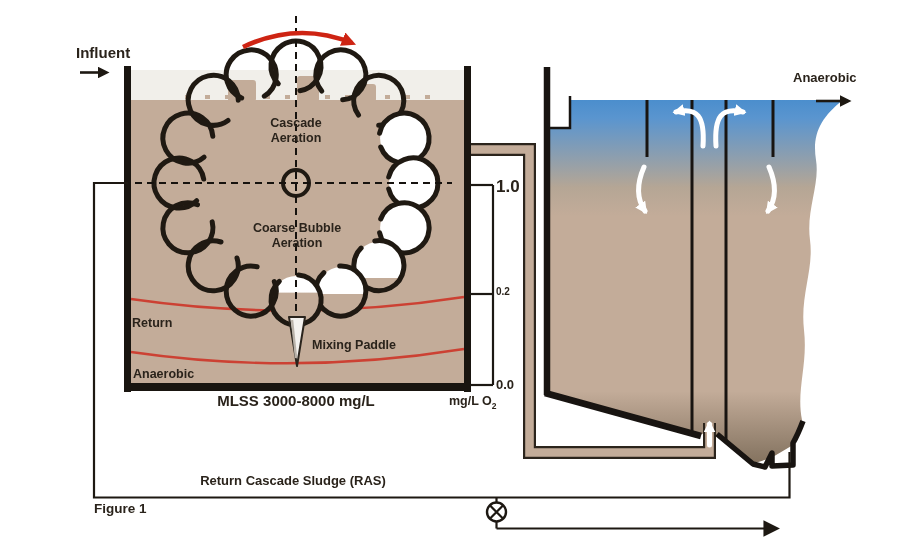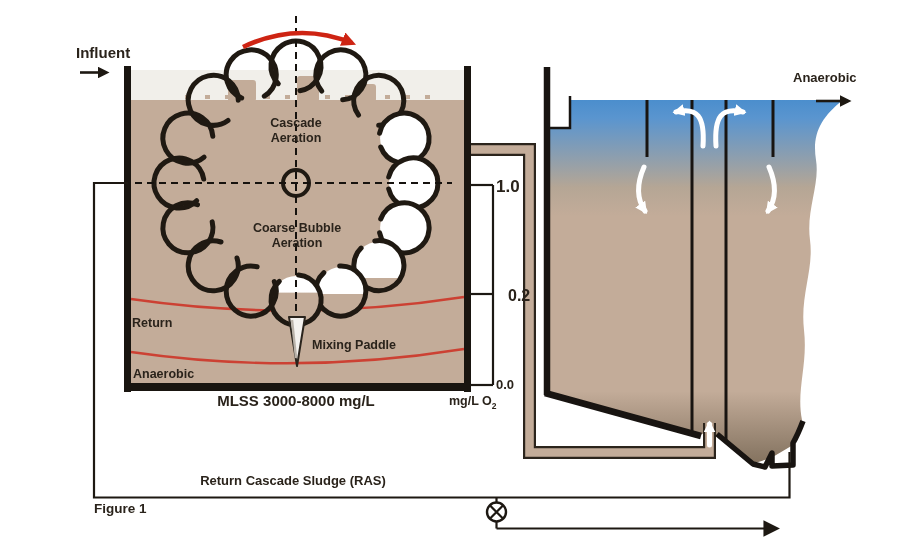--- a/index.html
+++ b/index.html
@@ -173,20 +173,20 @@
 <div class="lbl center" style="left:227px;top:221px;width:140px;">
   <div>Coarse Bubble</div>
   <div>Aeration</div>
 </div>
 <div class="lbl" style="left:132px;top:316px;">Return</div>
 <div class="lbl" style="left:133px;top:367px;">Anaerobic</div>
 <div class="lbl" style="left:312px;top:338px;">Mixing Paddle</div>
 <div class="lbl center" style="left:196px;top:392px;width:200px;font-size:15px;">MLSS 3000-8000 mg/L</div>
 
 <div class="lbl" style="left:496px;top:177px;font-size:17px;">1.0</div>
-<div class="lbl" style="left:496px;top:286px;font-size:16px;padding-left:12px;">0.2</div>
+<div class="lbl" style="left:496px;top:286px;font-size:10px;">0.2</div>
 <div class="lbl" style="left:496px;top:377px;font-size:13px;">0.0</div>
 <div class="lbl" style="left:449px;top:394px;"><span>mg/L O</span><sub>2</sub></div>
 
 <div class="lbl center" style="left:163px;top:473px;width:260px;font-size:13px;">Return Cascade Sludge (RAS)</div>
 <div class="lbl" style="left:94px;top:501px;font-size:13.5px;">Figure 1</div>
 
 </div>
 
 </body></html>

